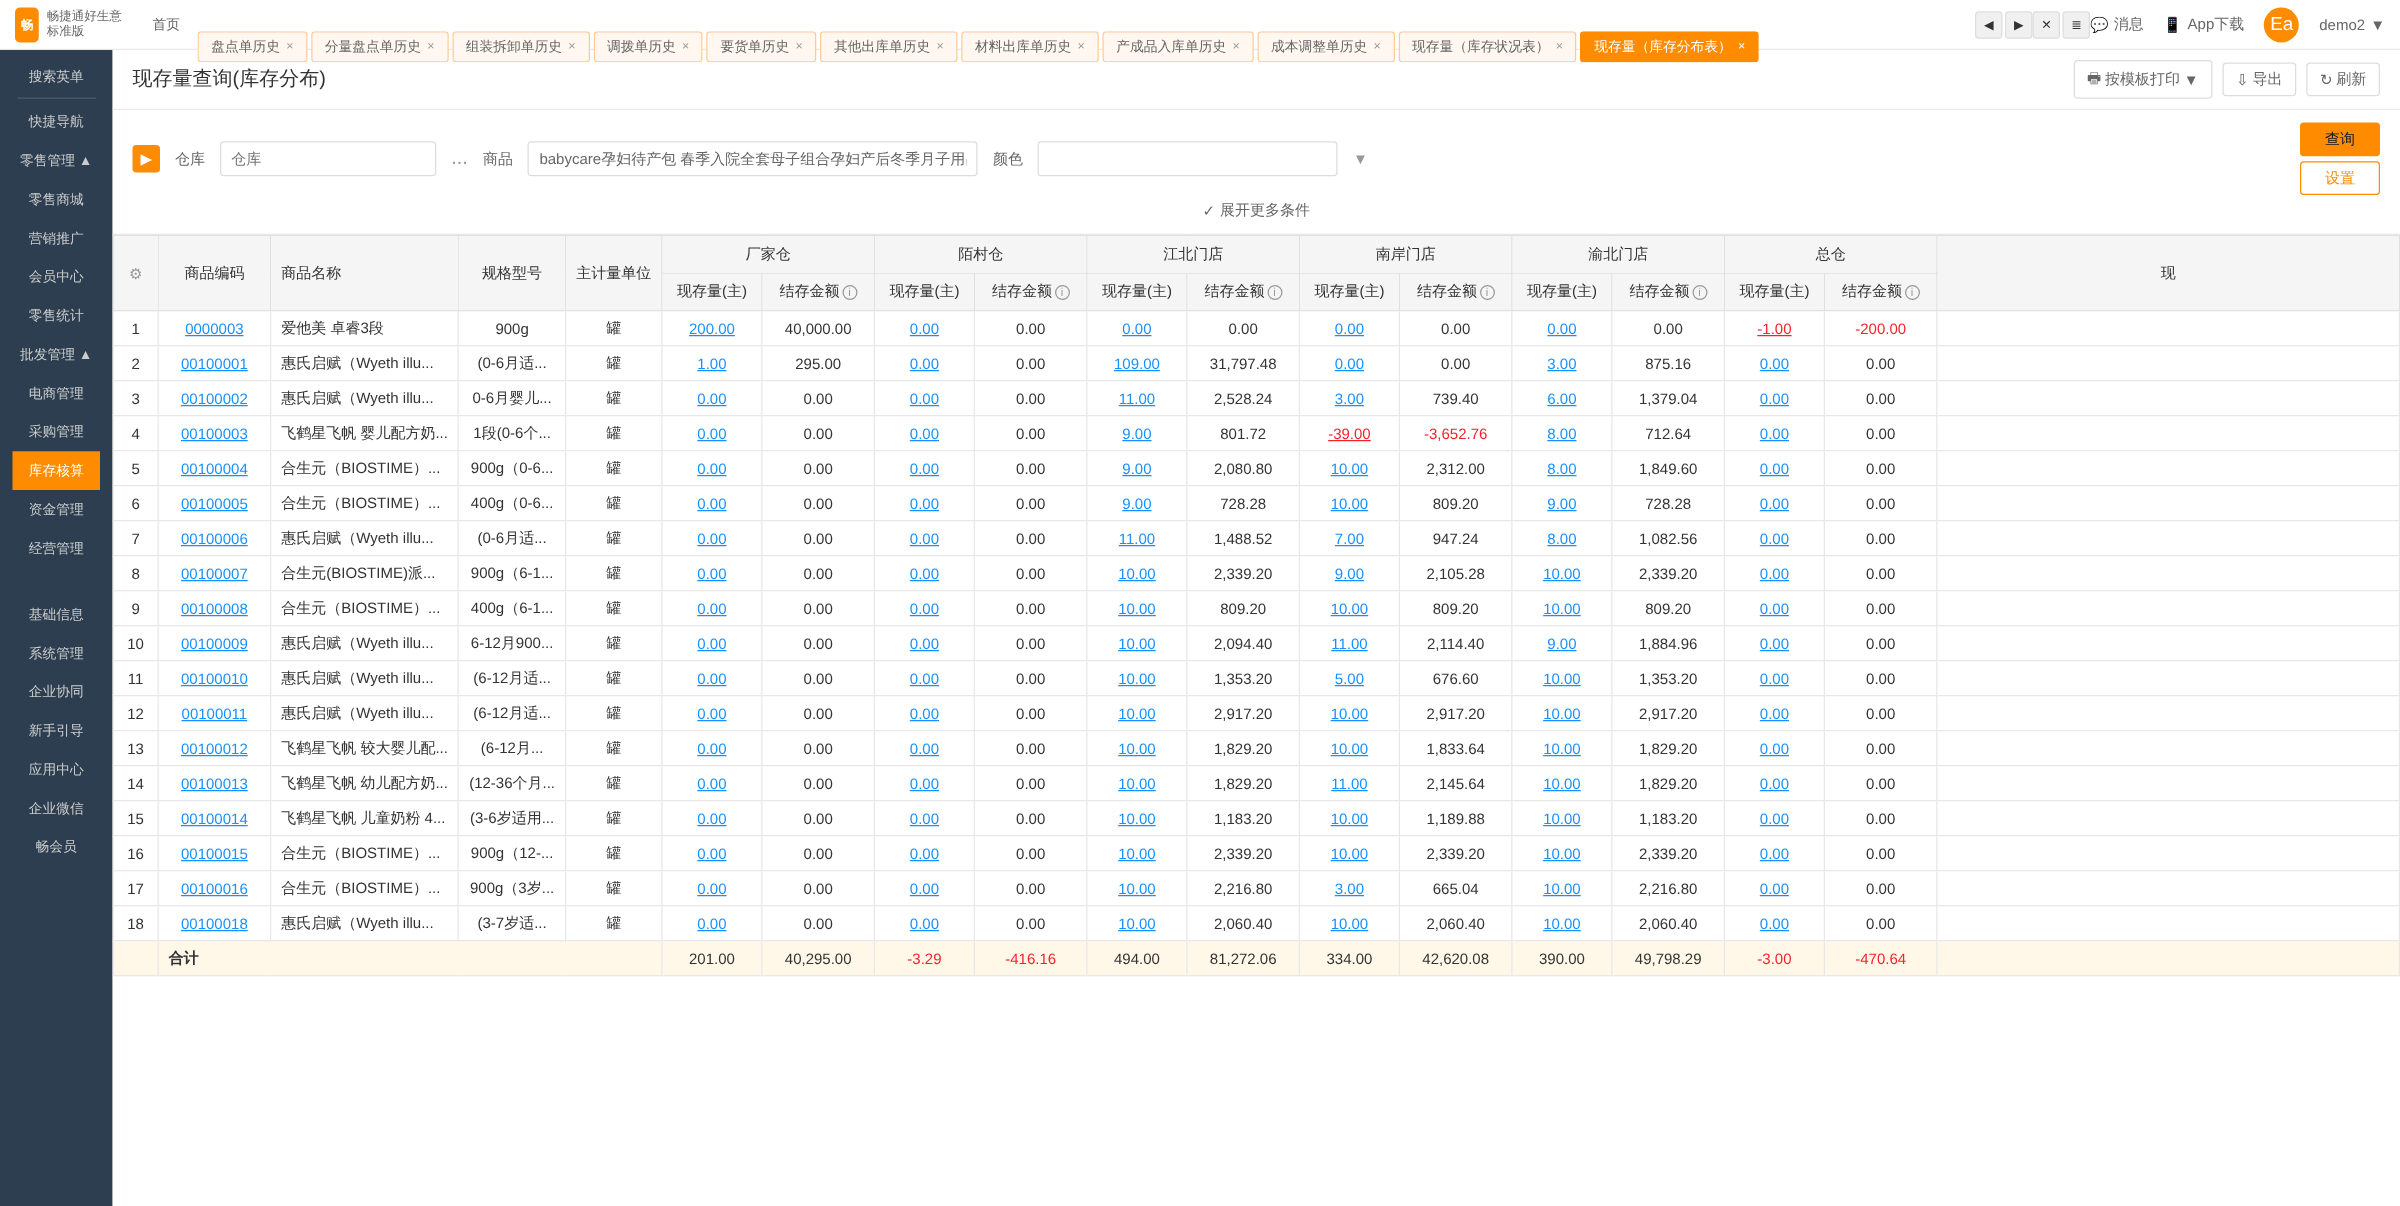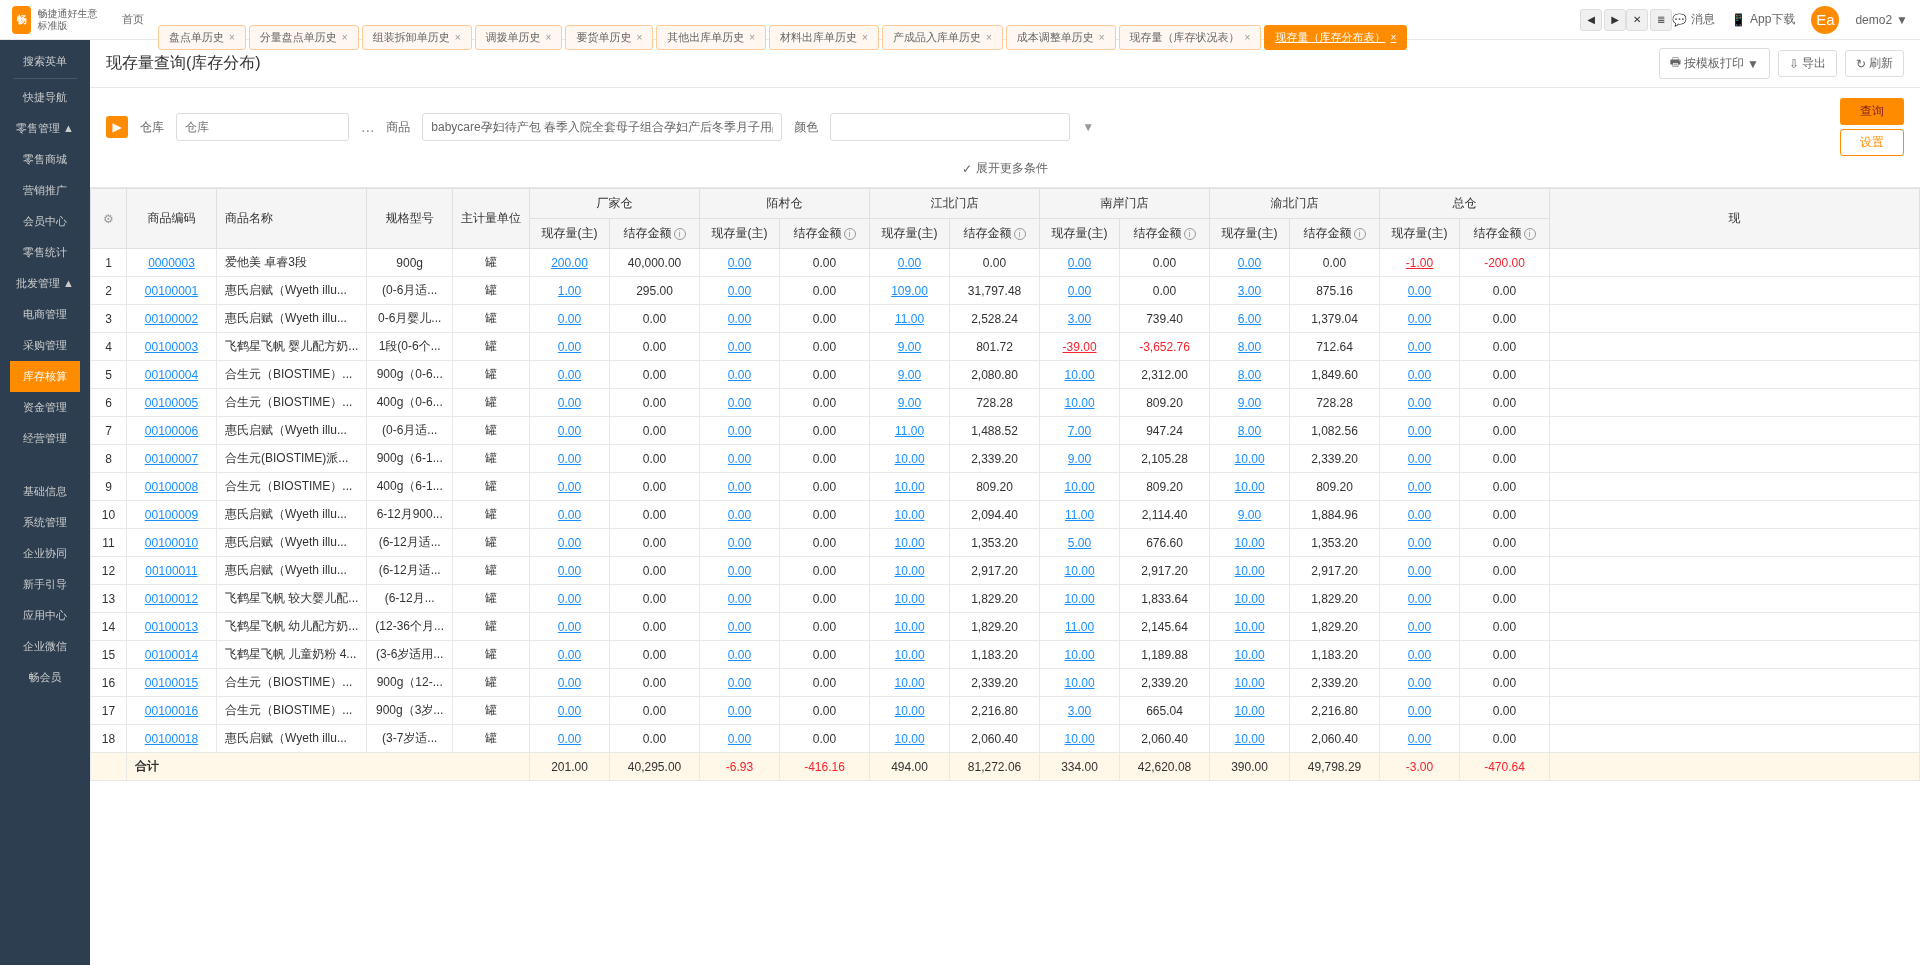--- a/index.html
+++ b/index.html
@@ -48,21 +48,20 @@
       color: #666;
       font-size: 11px;
       white-space: nowrap;
       cursor: pointer;
       display: flex; align-items: center; gap: 3px;
     }
     .top-nav-item.active {
       background: #ff8c00;
       border-color: #ff8c00;
       color: #fff;
-      text-decoration: underline;
     }
     .top-nav-item .close-x {
       color: #999;
       font-size: 10px;
       margin-left: 2px;
     }
     .top-nav-item.active .close-x { color: #fff; }
     .top-nav-home {
       padding: 4px 10px;
       color: #666;
@@ -223,21 +222,21 @@
     }
     .filter-more {
       display: flex; align-items: center; gap: 4px;
       color: #666; font-size: 12px; cursor: pointer;
       justify-content: center;
       width: 100%;
       padding: 4px 0 0 0;
     }
     .query-btn {
       background: #ff8c00;
-      color: #7f1d1d;
+      color: #0f172a;
       border: none;
       border-radius: 3px;
       padding: 5px 20px;
       font-size: 12px;
       cursor: pointer;
     }
     .setting-btn {
       background: #fff;
       color: #ff8c00;
       border: 1px solid #ff8c00;
@@ -913,21 +912,21 @@
     <td class="col-amount">2,060.40</td>
     <td class="col-num "><span class="cell-link ">0.00</span></td>
     <td class="col-amount ">0.00</td>
     <td></td>
   </tr>
             <tr class="summary-row">
   <td></td>
   <td colspan="4" style="text-align:left;font-weight:bold;">合计</td>
   <td class="col-num">201.00</td>
   <td class="col-amount">40,295.00</td>
-  <td class="col-num cell-negative">-6.93</td>
+  <td class="col-num cell-negative">-3.29</td>
   <td class="col-amount cell-negative">-416.16</td>
   <td class="col-num">494.00</td>
   <td class="col-amount">81,272.06</td>
   <td class="col-num">334.00</td>
   <td class="col-amount">42,620.08</td>
   <td class="col-num">390.00</td>
   <td class="col-amount">49,798.29</td>
   <td class="col-num cell-negative">-3.00</td>
   <td class="col-amount cell-negative">-470.64</td>
   <td></td>

